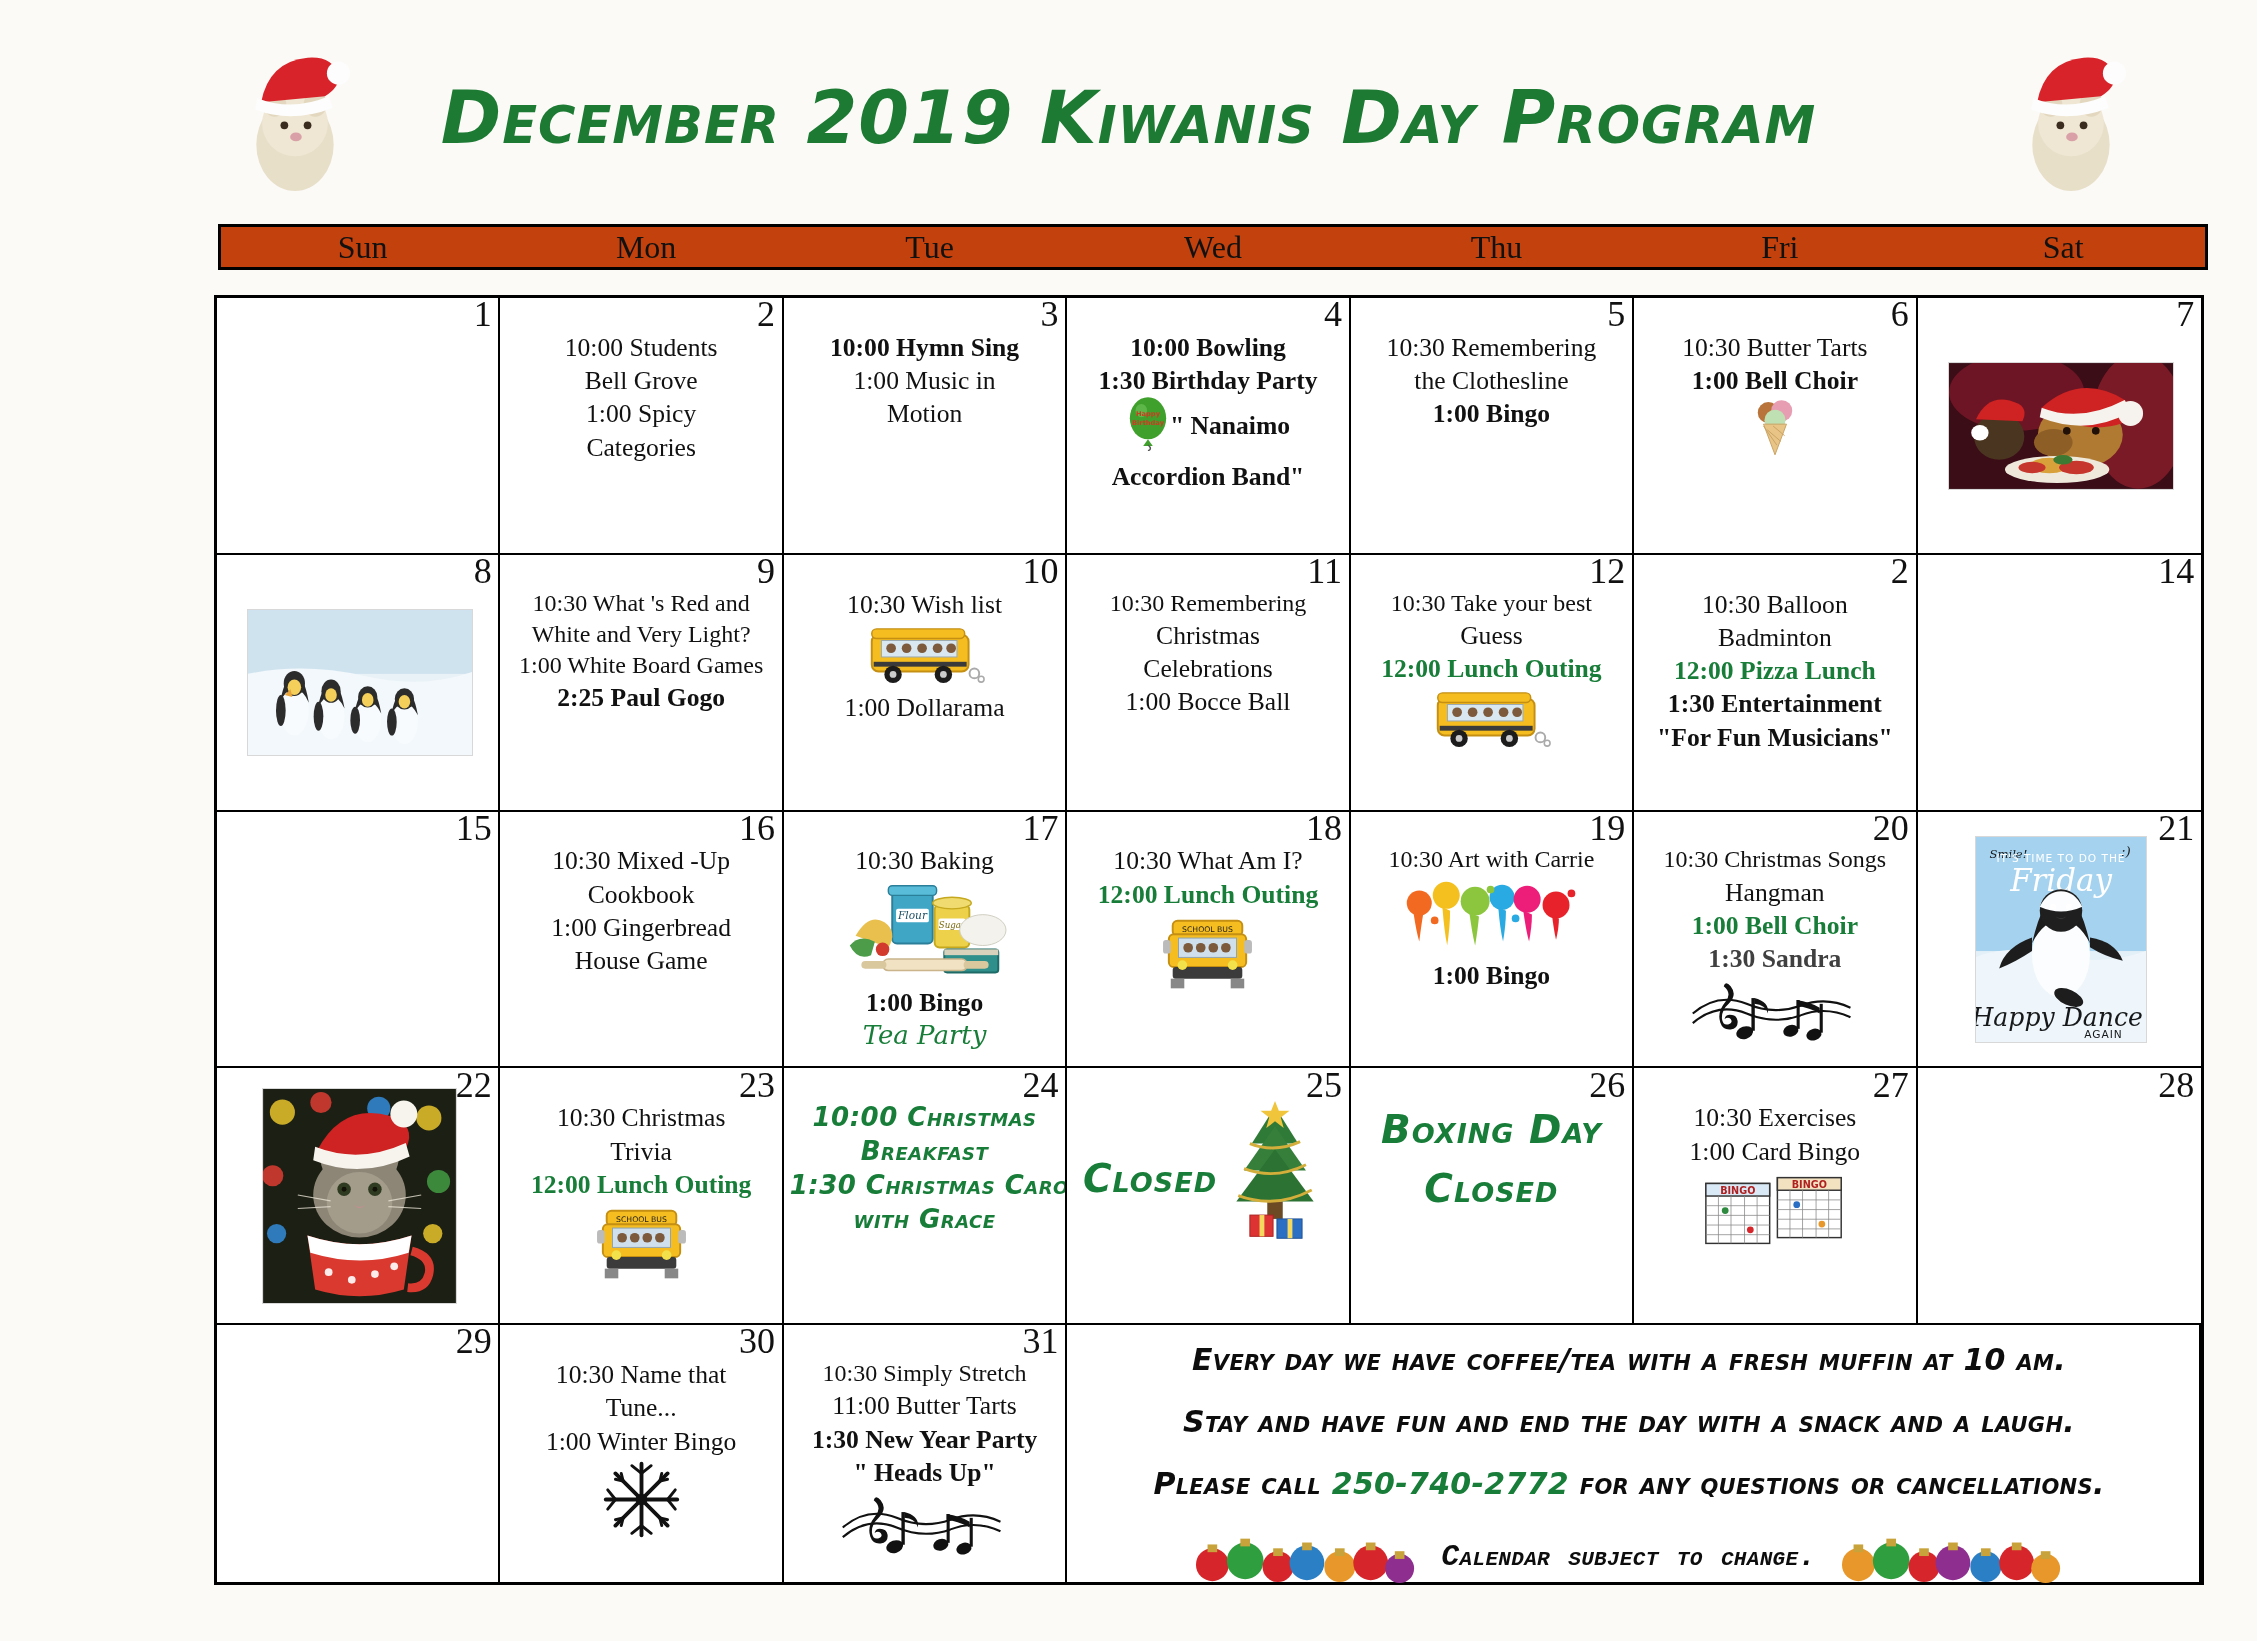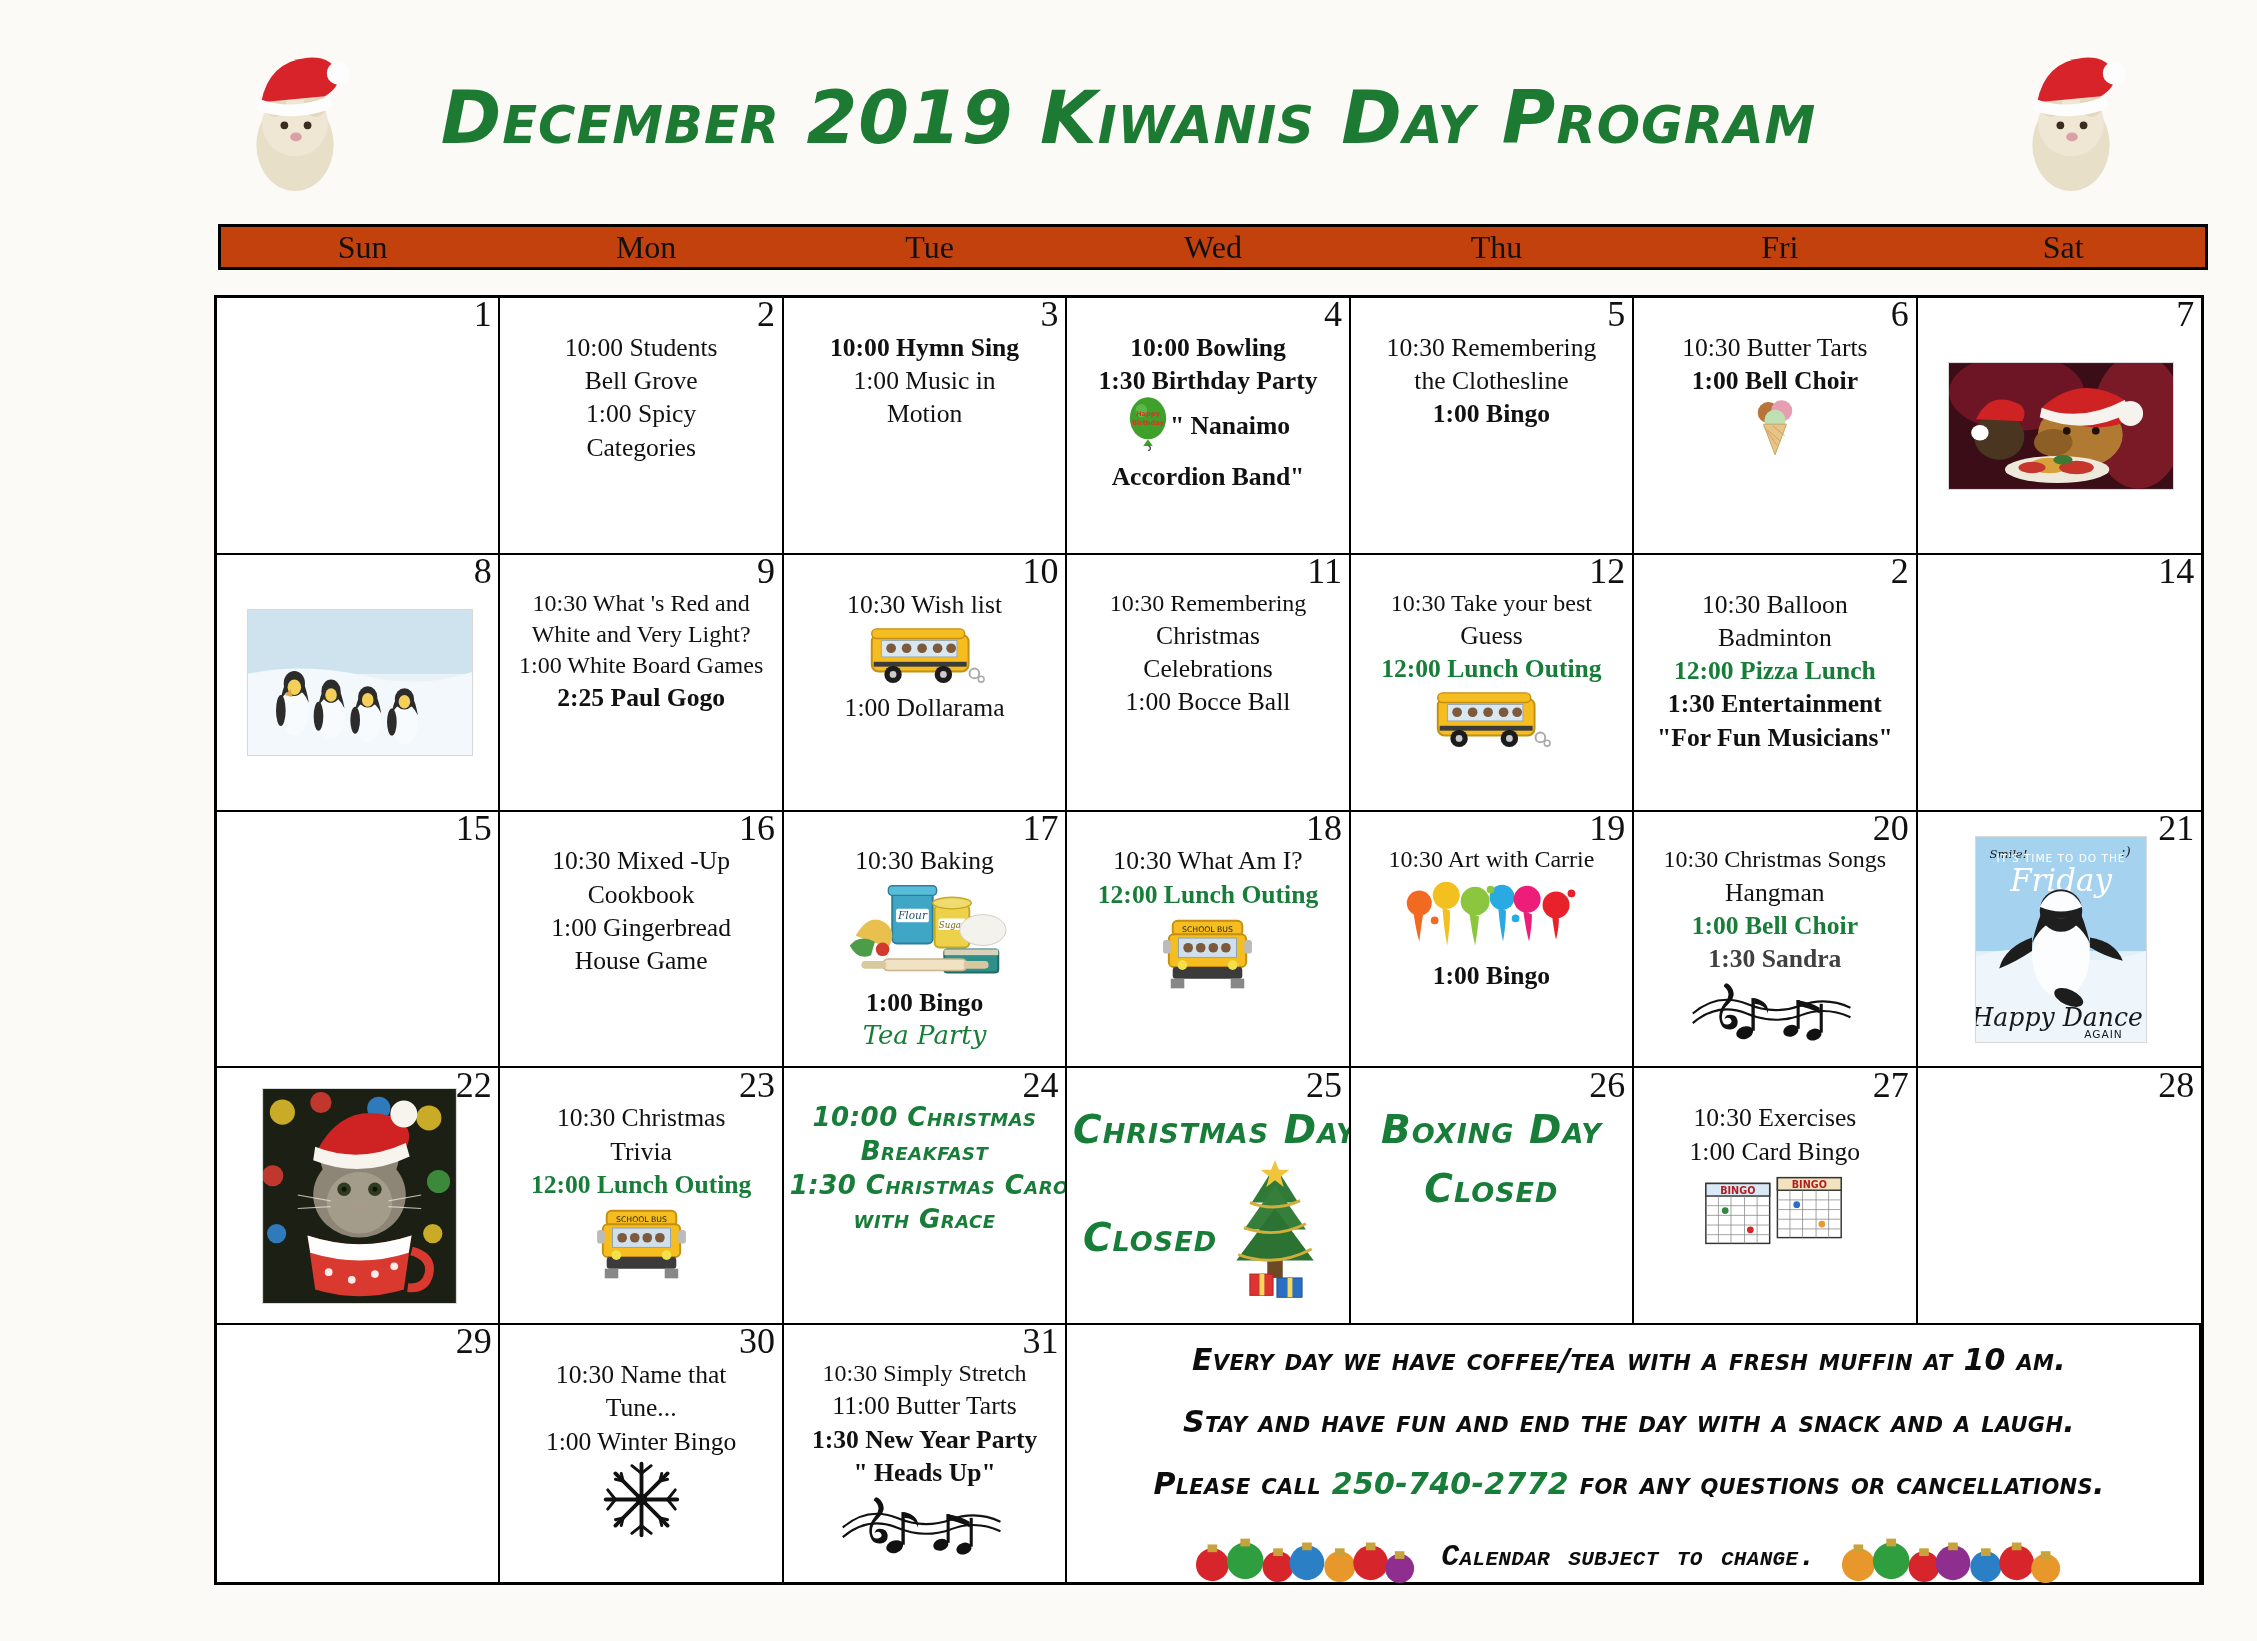--- a/index.html
+++ b/index.html
@@ -603,21 +603,20 @@
       <div class="events">
         <span class="ev fancy">10:00 Christmas</span>
         <span class="ev fancy">Breakfast</span>
         <span class="ev fancy">1:30 Christmas Carols</span>
         <span class="ev fancy">with Grace</span>
       </div>
     </div>
     <div class="cell">
       <div class="daynum">25</div>
       <div class="events">
-        <span class="ev closed">Christmas Day</span>
         <span class="ev closed"><span class="ev closed" style="display: inline;">Closed</span><span class="inline-icon"><svg width="116" height="145" viewBox="0 0 120 150">
               <path d="M60 6 L84 44 L36 44 Z" fill="#2f7a37"></path>
               <path d="M60 26 L92 72 L28 72 Z" fill="#357f3b"></path>
               <path d="M60 50 L100 104 L20 104 Z" fill="#2c7233"></path>
               <rect x="52" y="104" width="16" height="18" fill="#6b4a24"></rect>
               <path d="M34 44 q26 10 52 -2" stroke="#d4ae3a" fill="none" stroke-width="3"></path>
               <path d="M28 70 q32 12 64 -4" stroke="#d4ae3a" fill="none" stroke-width="3"></path>
               <path d="M22 98 q38 14 76 -6" stroke="#d4ae3a" fill="none" stroke-width="3"></path>
               <polygon points="60,0 64,10 75,10 66,17 69,28 60,21 51,28 54,17 45,10 56,10" fill="#f0c53c"></polygon>
               <rect x="34" y="118" width="24" height="22" fill="#d33" stroke="#a22"></rect>

